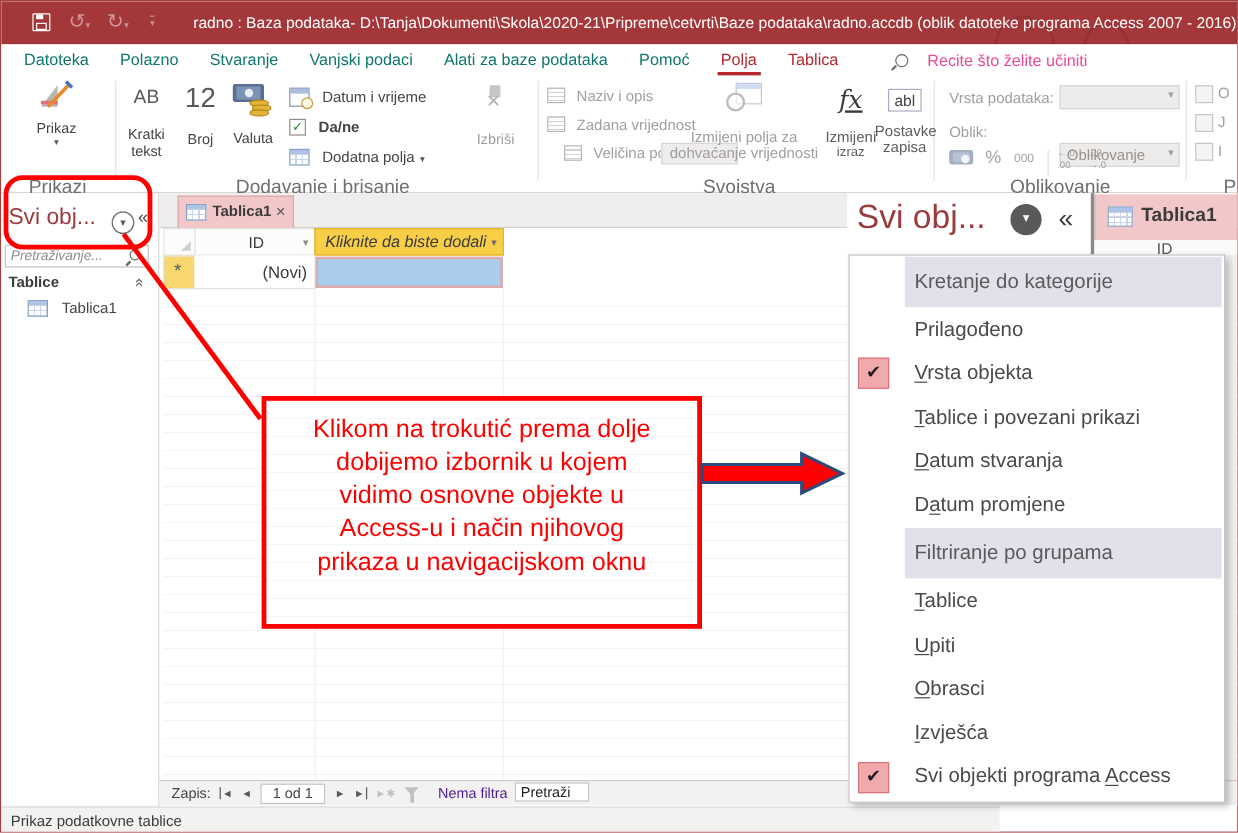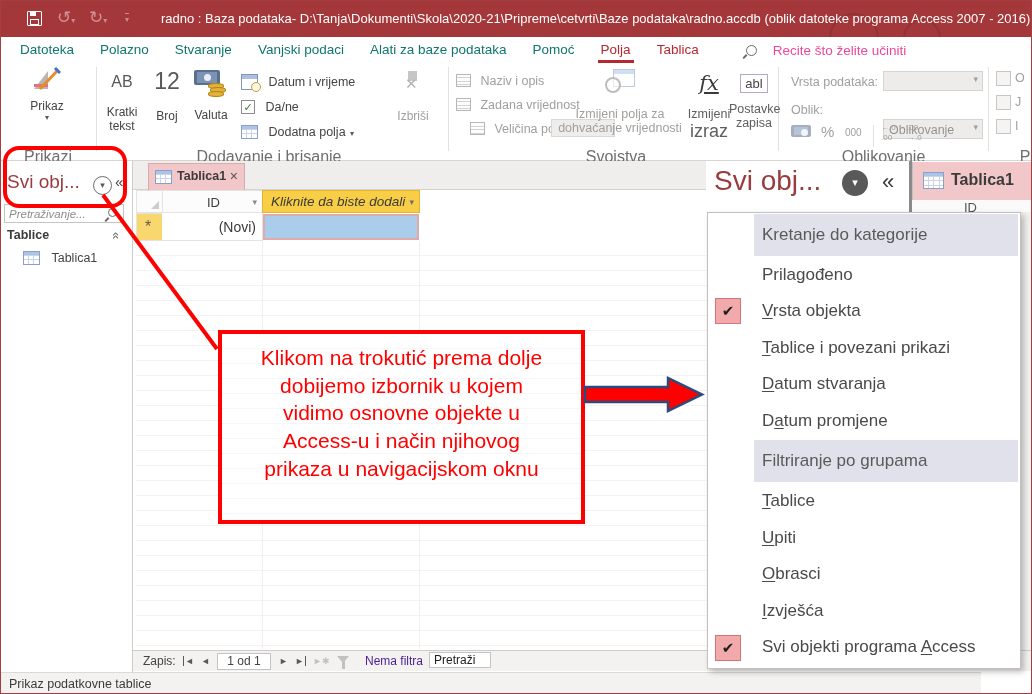--- a/index.html
+++ b/index.html
@@ -69,21 +69,21 @@
   .doc-tab{position:absolute;left:15px;top:2px;width:97px;height:27px;background:#f2c7c9;border:1px solid #d8aaac;border-bottom:none;box-sizing:border-box;}
   .gold-hdr{background:#f7ce46;border:1px solid #e0b52f;}
   .hdr-cell{background:#fcfcfc;border:1px solid #e5e3e1;box-sizing:border-box;}
   .grid-lines{background:repeating-linear-gradient(to bottom,rgba(0,0,0,0) 0 14px,#f4f3f2 14px 15px);}
   .recbar{position:absolute;left:0;top:489px;width:900px;height:21px;background:#f3f2f1;border-top:1px solid #cfcdcb;box-sizing:border-box;font-size:12px;color:#444;}
   .rec-glyph{color:#595959;font-size:9px;}
   .rec-glyph.dis{color:#c3c1bf;}
   .funnel{width:0;height:0;border-left:6px solid rgba(0,0,0,0);border-right:6px solid rgba(0,0,0,0);border-top:7px solid #c3c1bf;position:relative;}
   .funnel:after{content:"";position:absolute;left:-1.5px;top:-2px;width:3px;height:8px;background:#c3c1bf;}
   
-  .statusbar{left:0;top:671px;width:980px;height:23px;background:#f3f2f1;border-top:1px solid #dcdad8;box-sizing:border-box;font-size:12.5px;color:#3b3b3b;}
+  .statusbar{left:0;top:671px;width:832px;height:23px;background:#f3f2f1;border-top:1px solid #dcdad8;box-sizing:border-box;font-size:12.5px;color:#3b3b3b;}
   
   .ann-box{left:217px;top:329px;width:367px;height:194px;border:4px solid #fe0000;box-sizing:border-box;
      background:repeating-linear-gradient(to bottom,#ffffff 0 14px,#f6f6f6 14px 15px);z-index:6;}
   .ann-text{width:100%;margin-top:10px;text-align:center;font-size:21px;line-height:1.32;color:#fe0000;white-space:pre-line;font-weight:500;}
   
   .overlay-hdr{left:705px;top:160px;width:327px;height:51px;background:#fff;z-index:9;}
   .ov-title{font-size:28px;color:#9a3b3f;}
   .ov-circ{width:26px;height:26px;border-radius:50%;background:#595959;color:#fff;font-size:11px;line-height:25px;text-align:center;}
   .ov-tab{position:absolute;left:206px;top:1px;width:121px;height:38px;background:#f2c7c9;border-left:1px solid #bfbfbf;box-sizing:border-box;}
   .ov-idstrip{position:absolute;left:206px;top:39px;width:121px;height:12px;background:#fbfafa;overflow:hidden;font-size:13px;color:#555;}
@@ -161,21 +161,21 @@
         <div class="coins" style="left:14px;top:13px;"></div>
         <div class="coins" style="left:16px;top:17px;"></div>
         <div class="coins" style="left:14px;top:21px;"></div>
       </div>
       <div class="rbtn-label" style="margin-top:12px;">Valuta</div>
     </div>
     <div class="abs" style="left:240px;top:9px;">
       <span class="cal-icon" style="display:inline-block;vertical-align:middle;"></span>
       <span class="rbtn-label" style="font-size:12.5px;margin-left:6px;">Datum i vrijeme</span>
     </div>
-    <div class="abs" style="left:240px;top:34px;">
+    <div class="abs" style="left:240px;top:34px;font-weight:bold;">
       <span class="chk-icon" style="display:inline-block;vertical-align:middle;">✓</span>
       <span class="rbtn-label" style="font-size:12.5px;margin-left:6px;">Da/ne</span>
     </div>
     <div class="abs" style="left:240px;top:59px;">
       <span class="tbl-icon" style="display:inline-block;vertical-align:middle;"></span>
       <span class="rbtn-label" style="font-size:12.5px;margin-left:6px;">Dodatna polja</span>
       <span style="font-size:8px;color:#595959;"> ▾</span>
     </div>
     <div class="abs disabled" style="left:386px;top:8px;width:52px;text-align:center;">
       <div class="del-icon" style="margin:0 auto;"></div>
@@ -205,21 +205,21 @@
       <div class="lookup-icon" style="margin:2px auto 0;">
         <div class="t"></div>
           <div class="l"></div>
       </div>
       <div style="font-size:12.5px;margin-top:12px;">Izmijeni polja za</div>
       <div style="font-size:12.5px;">dohvaćanje vrijednosti</div>
     </div>
     <div class="abs" style="left:684px;top:4px;width:48px;text-align:center;color:#605e5c;">
       <div class="fx" style="margin-top:4px;text-decoration:underline;">fx</div>
       <div style="font-size:12.5px;margin-top:12px;">Izmijeni</div>
-      <div style="font-size:18px;">izraz</div>
+      <div style="font-size:11px;">izraz</div>
     </div>
     <div class="abs" style="left:728px;top:4px;width:50px;text-align:center;color:#605e5c;">
       <span class="abl-box" style="display:inline-block;margin-top:7px;">abl</span>
       <div style="font-size:12.5px;margin-top:9px;">Postavke</div>
       <div style="font-size:12.5px;">zapisa</div>
     </div>
     <div class="grp-label" style="left:450px;width:330px;">Svojstva</div>
 
     <div class="abs disabled" style="left:790px;top:12px;font-size:12.5px;">Vrsta podataka:</div>
     <div class="abs combo" style="left:882px;top:8px;width:100px;height:20px;">

